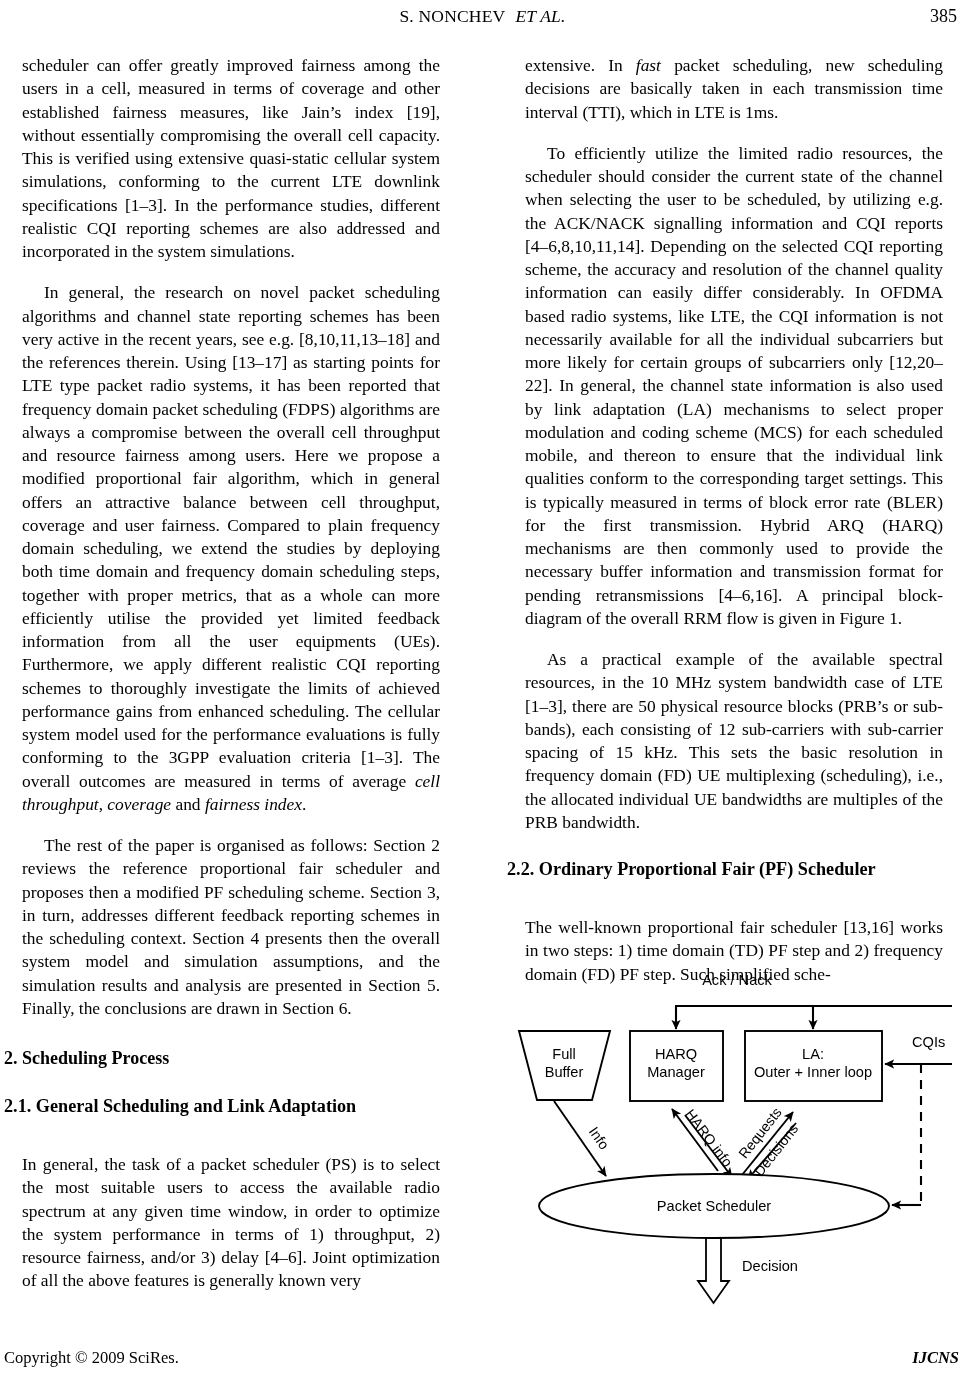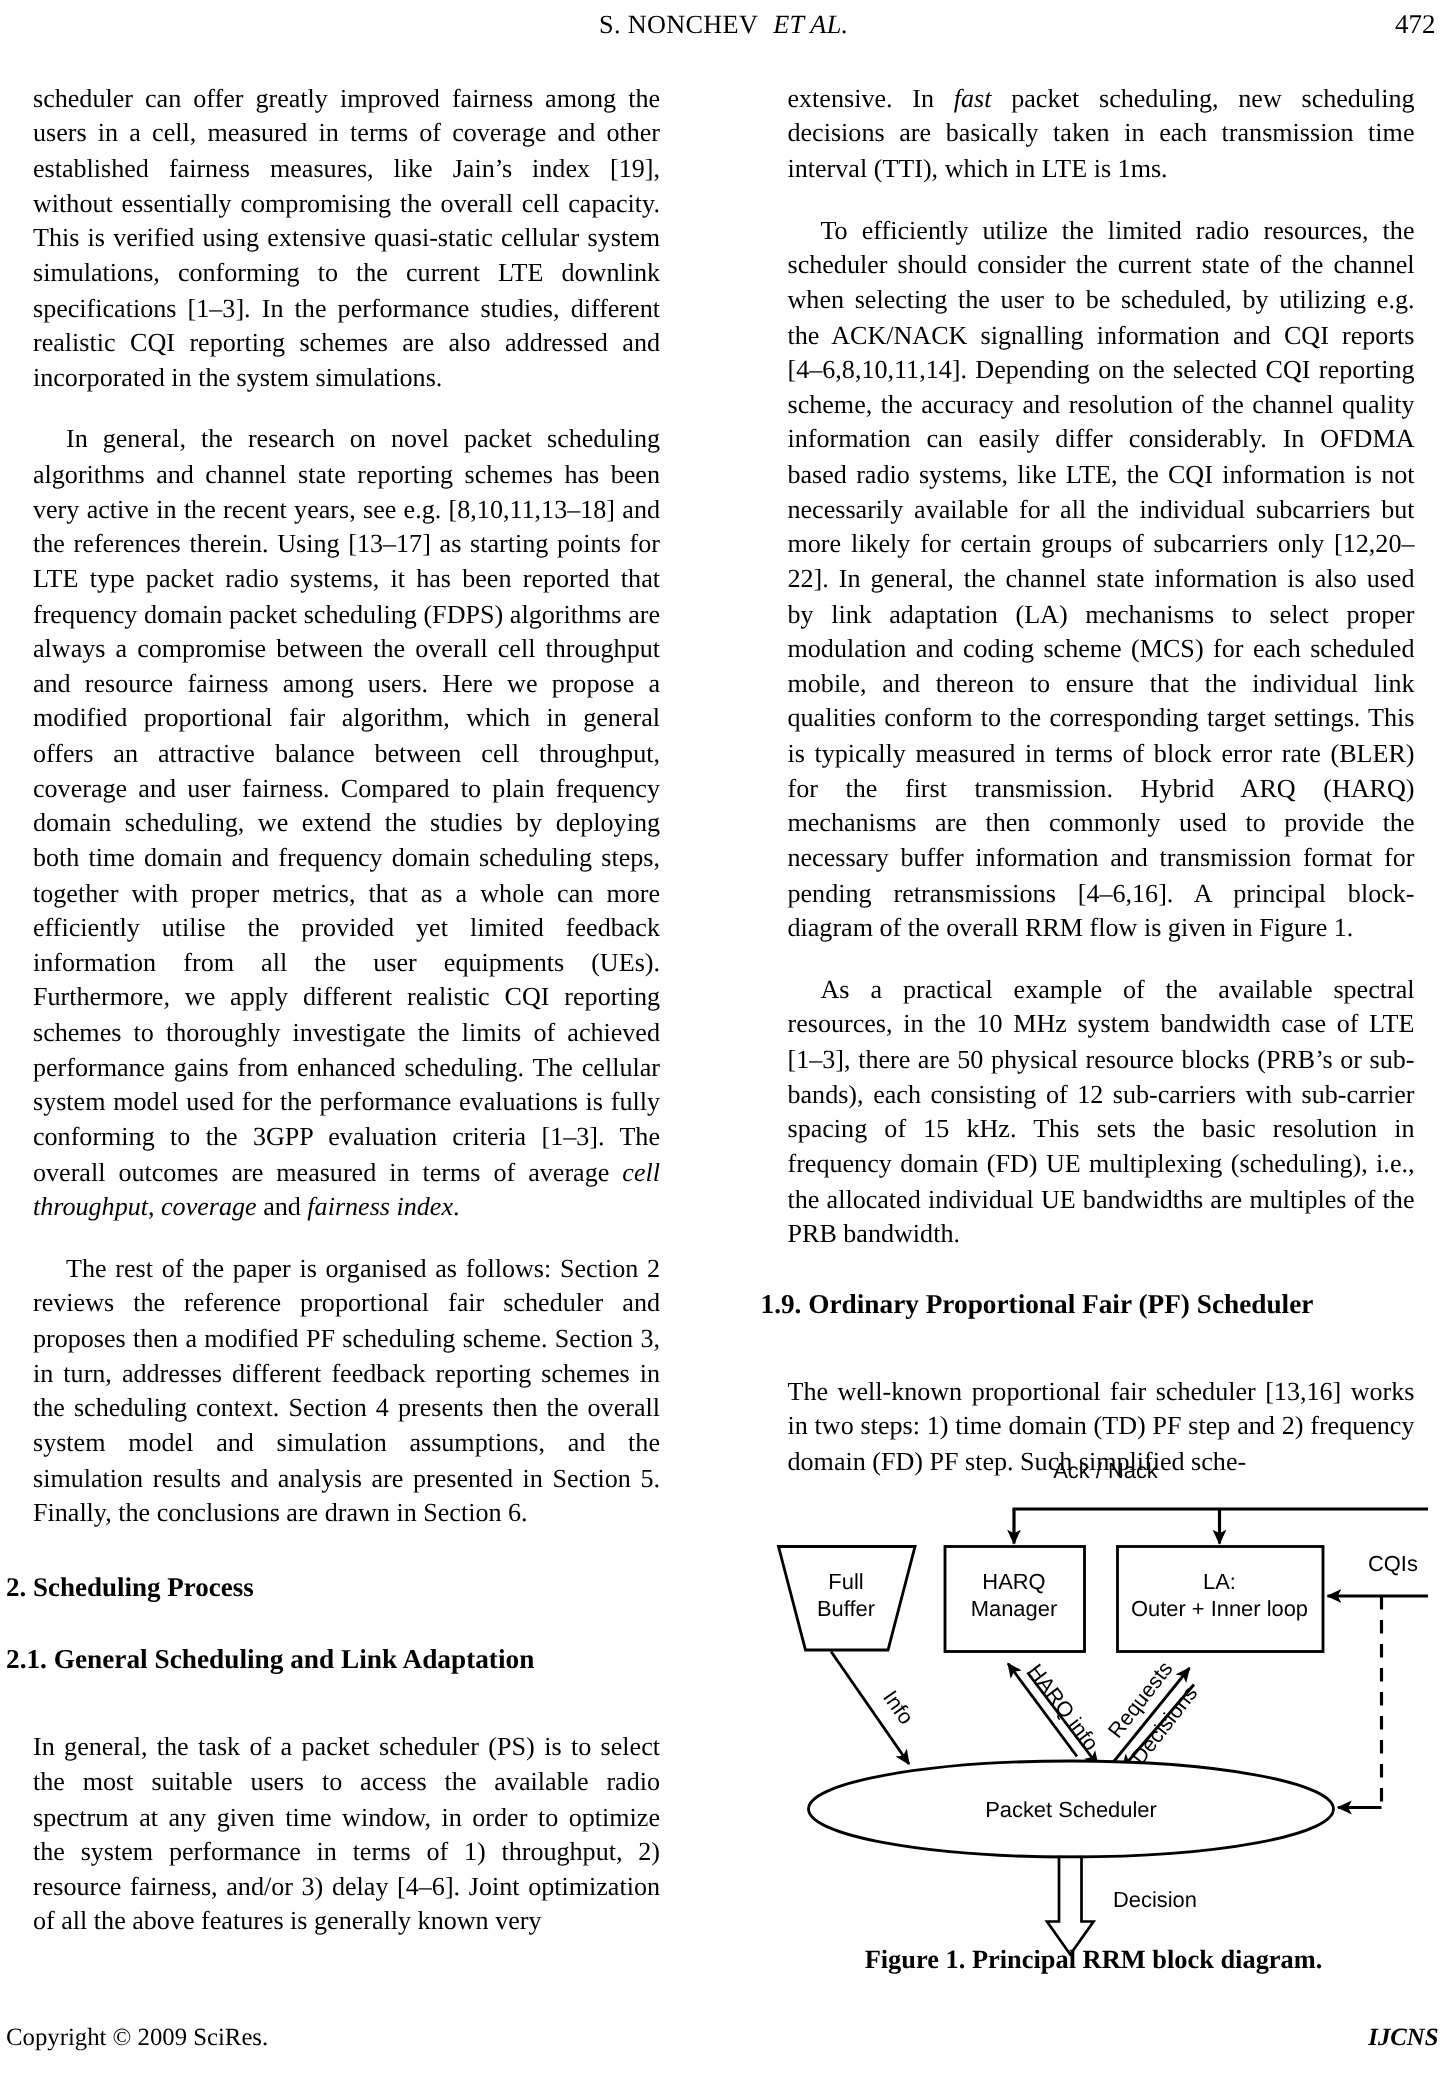--- a/index.html
+++ b/index.html
@@ -138,21 +138,21 @@
 </style>
 </head>
 <body>
 
 <div class="page">
 
   <div class="runhead">
     <div class="runhead-title">
       <span>S. NONCHEV</span><span class="etal">ET   AL.</span>
     </div>
-    <div class="runhead-page">472</div>
+    <div class="runhead-page">385</div>
   </div>
 
   <div class="col col-left">
 
     <p>scheduler can offer greatly improved fairness among the users in a cell, measured in terms of coverage and other established fairness measures, like Jain’s index [19], without essentially compromising the overall cell capacity. This is verified using extensive quasi-static cellular system simulations, conforming to the current LTE downlink specifications [1–3]. In the performance studies, different realistic CQI reporting schemes are also addressed and incorporated in the system simulations.</p>
 
     <p class="ind"><span>In general, the research on novel packet scheduling algorithms and channel state reporting schemes has been very active in the recent years, see e.g. [8,10,11,13–18] and the references therein. Using [13–17] as starting points for LTE type packet radio systems, it has been reported that frequency domain packet scheduling (FDPS) algorithms are always a compromise between the overall cell throughput and resource fairness among users. Here we propose a modified proportional fair algorithm, which in general offers an attractive balance between cell throughput, coverage and user fairness. Compared to plain frequency domain scheduling, we extend the studies by deploying both time domain and frequency domain scheduling steps, together with proper metrics, that as a whole can more efficiently utilise the provided yet limited feedback information from all the user equipments (UEs). Furthermore, we apply different realistic CQI reporting schemes to thoroughly investigate the limits of achieved performance gains from enhanced scheduling. The cellular system model used for the performance evaluations is fully conforming to the 3GPP evaluation criteria [1–3]. The overall outcomes are measured in terms of average </span><em>cell throughput</em><span>, </span><em>coverage</em><span> and </span><em>fairness index</em><span>.</span></p>
 
     <p class="ind">The rest of the paper is organised as follows: Section 2 reviews the reference proportional fair scheduler and proposes then a modified PF scheduling scheme. Section 3, in turn, addresses different feedback reporting schemes in the scheduling context. Section 4 presents then the overall system model and simulation assumptions, and the simulation results and analysis are presented in Section 5. Finally, the conclusions are drawn in Section 6.</p>
 
@@ -166,21 +166,21 @@
   </div>
 
   <div class="col col-right">
 
     <p><span>extensive. In </span><em>fast</em><span> packet scheduling, new scheduling decisions are basically taken in each transmission time interval (TTI), which in LTE is 1ms.</span></p>
 
     <p class="ind">To efficiently utilize the limited radio resources, the scheduler should consider the current state of the channel when selecting the user to be scheduled, by utilizing e.g. the ACK/NACK signalling information and CQI reports [4–6,8,10,11,14]. Depending on the selected CQI reporting scheme, the accuracy and resolution of the channel quality information can easily differ considerably. In OFDMA based radio systems, like LTE, the CQI information is not necessarily available for all the individual subcarriers but more likely for certain groups of subcarriers only [12,20–22]. In general, the channel state information is also used by link adaptation (LA) mechanisms to select proper modulation and coding scheme (MCS) for each scheduled mobile, and thereon to ensure that the individual link qualities conform to the corresponding target settings. This is typically measured in terms of block error rate (BLER) for the first transmission. Hybrid ARQ (HARQ) mechanisms are then commonly used to provide the necessary buffer information and transmission format for pending retransmissions [4–6,16]. A principal block-diagram of the overall RRM flow is given in Figure 1.</p>
 
     <p class="ind">As a practical example of the available spectral resources, in the 10 MHz system bandwidth case of LTE [1–3], there are 50 physical resource blocks (PRB’s or sub-bands), each consisting of 12 sub-carriers with sub-carrier spacing of 15 kHz. This sets the basic resolution in frequency domain (FD) UE multiplexing (scheduling), i.e., the allocated individual UE bandwidths are multiples of the PRB bandwidth.</p>
 
-    <h3 class="sub">1.9. Ordinary Proportional Fair (PF) Scheduler</h3>
+    <h3 class="sub">2.2. Ordinary Proportional Fair (PF) Scheduler</h3>
 
     <div class="spacer-sm"></div>
 
     <p>The well-known proportional fair scheduler [13,16] works in two steps: 1) time domain (TD) PF step and 2) frequency domain (FD) PF step. Such simplified sche-</p>
   </div>
 
   <div class="figure">
     <svg width="465" height="350" viewBox="0 0 465 350" xmlns="http://www.w3.org/2000/svg">
       <defs>
         <marker id="solidArrow" markerWidth="11" markerHeight="11" refX="9.2" refY="5" orient="auto" markerUnits="userSpaceOnUse">
@@ -228,20 +228,19 @@
       <text x="280" y="190" font-family="Liberation Sans, DejaVu Sans, sans-serif" font-size="14.2" text-anchor="middle" transform="rotate(-52 280 190)">Decisions</text>
 
       <ellipse cx="214" cy="243" rx="175" ry="32" fill="#fff" stroke="#000" stroke-width="1.9"></ellipse>
       <text x="214" y="248" font-family="Liberation Sans, DejaVu Sans, sans-serif" font-size="14.6" text-anchor="middle">Packet Scheduler</text>
 
       <path d="M206,275 L221,275 L221,318 L229,318 L213.5,340 L198,318 L206,318 Z" fill="#fff" stroke="#000" stroke-width="1.8"></path>
       <text x="242" y="308" font-family="Liberation Sans, DejaVu Sans, sans-serif" font-size="14.6" text-anchor="start">Decision</text>
     </svg>
   </div>
 
-  <div class="figcap">Figure 1. Principal RRM block diagram.</div>
 
   <div class="footer">
     <div class="footer-left">Copyright © 2009 SciRes.</div>
     <div class="footer-right">IJCNS</div>
   </div>
 
 </div>
 
 </body></html>

